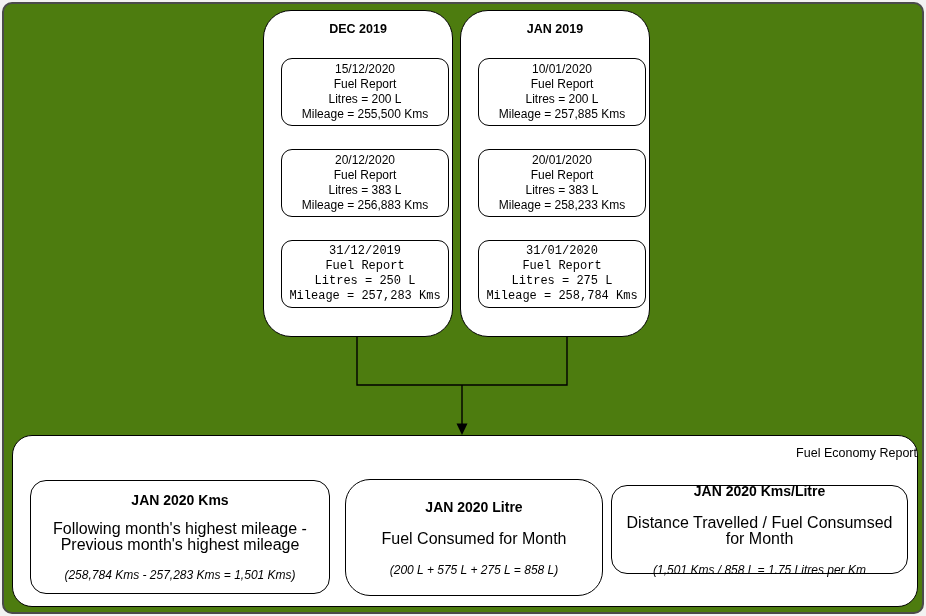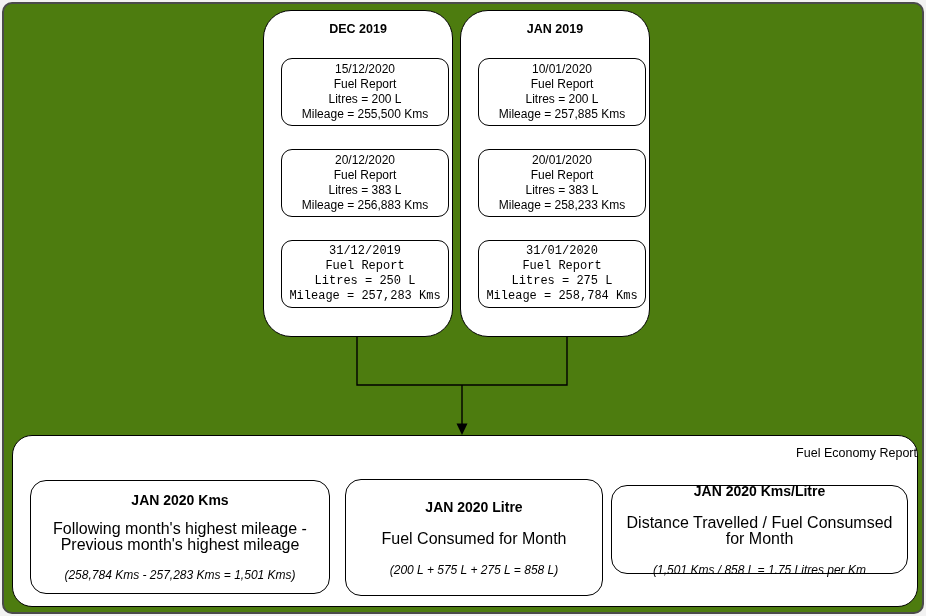--- a/index.html
+++ b/index.html
@@ -68,21 +68,21 @@
     position:absolute;
     background:#ffffff;
     border:1.4px solid #000000;
     border-radius:16px;
     display:flex;flex-direction:column;
     align-items:center;justify-content:center;
     text-align:center;
     padding:8px 12px;
   }
   .card-1{left:17px;top:44px;width:300px;height:114px;}
-  .card-2{left:332px;top:43px;width:258px;height:117px;}
+  .card-2{left:332px;top:43px;width:258px;height:117px;border-radius:25px;}
   .card-3{left:598px;top:49px;width:297px;height:89px;}
   .card-title{font-weight:bold;font-size:14px;margin-bottom:13px;}
   .card-body{line-height:16px;font-size:16px;}
   .card-formula{font-style:italic;margin-top:15px;font-size:12px;}
   .card-2 .card-title,.card-3 .card-title{margin-bottom:16px;}
   .card-2 .card-formula,.card-3 .card-formula{margin-top:16px;}
 </style>
 </head>
 <body>
 

